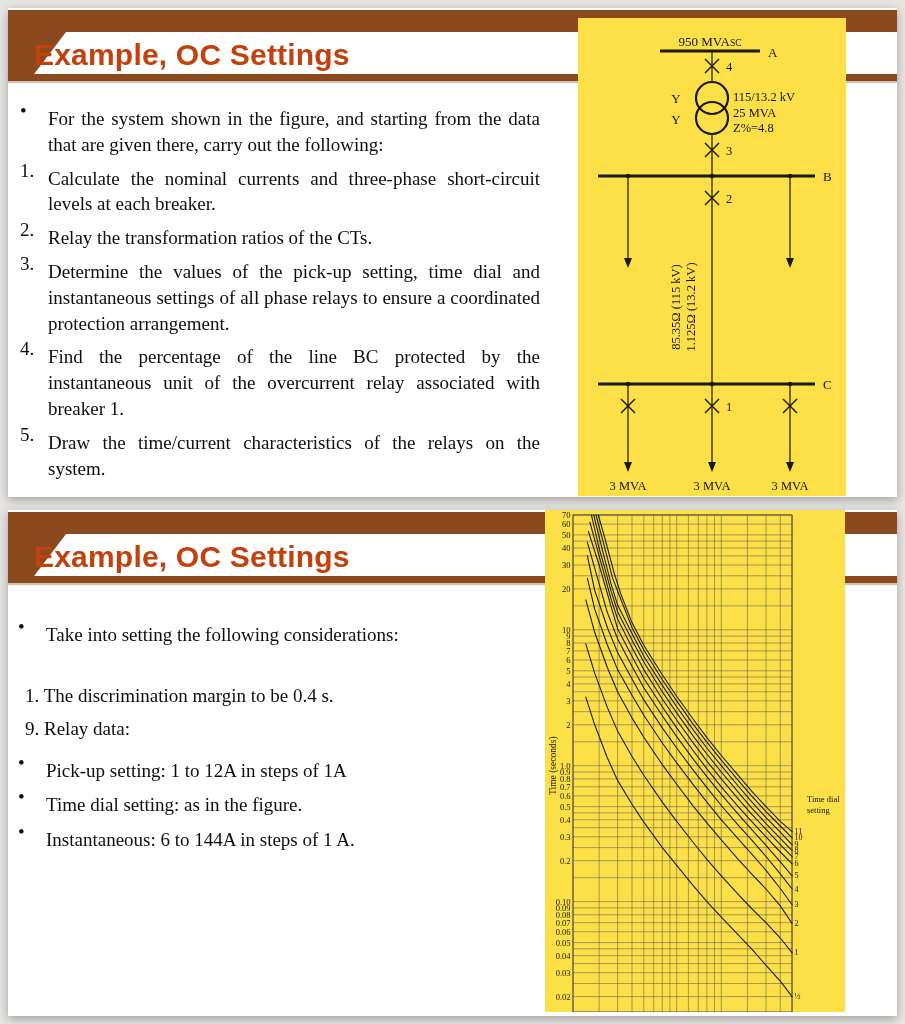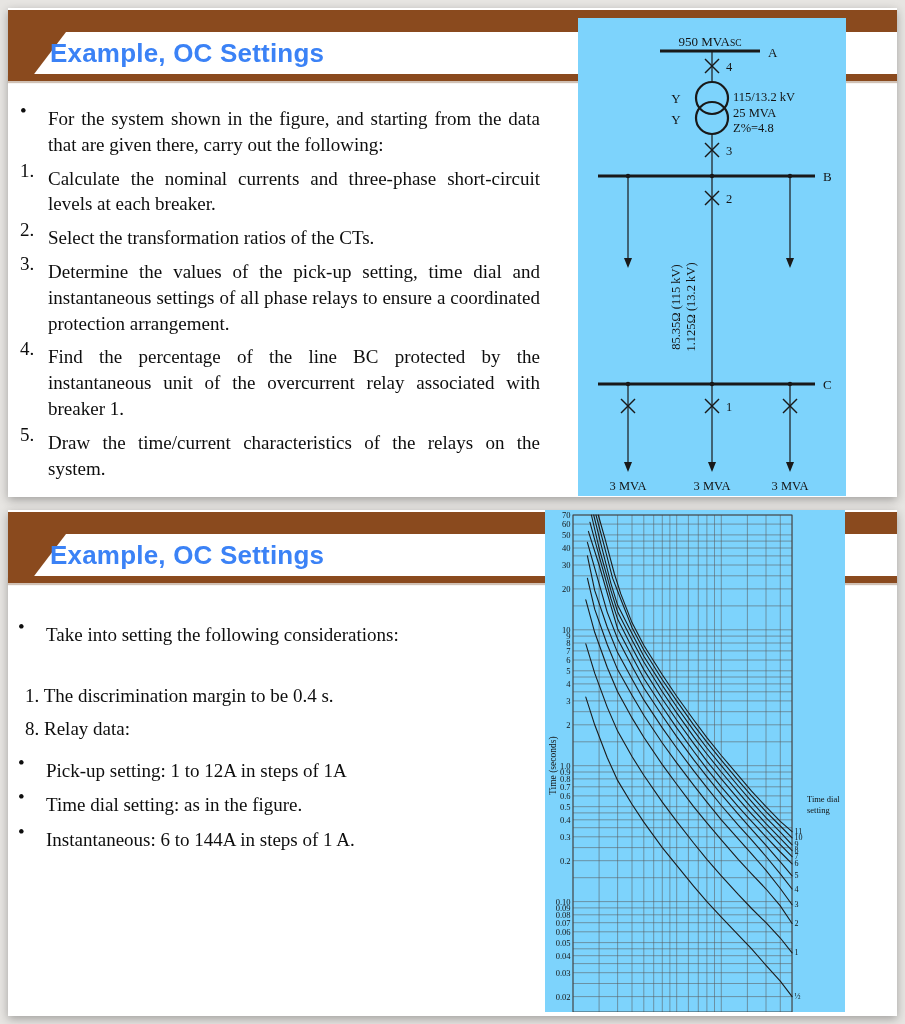--- a/index.html
+++ b/index.html
@@ -15,25 +15,25 @@
     box-shadow:0 3px 9px rgba(0,0,0,.30);
   }
   #slide1{top:8px;height:489px;}
   #slide2{top:510px;height:506px;}
   .bar{position:absolute;top:2px;left:0;right:0;height:22px;background:var(--brown);}
   .wedge{position:absolute;top:24px;left:0;width:58px;height:42px;background:var(--brown);
          clip-path:polygon(0 0,100% 0,45% 100%,0 100%);}
   .rule{position:absolute;top:66px;left:0;right:0;height:7px;background:var(--brown);
         box-shadow:0 2px 1px rgba(150,118,92,.45);}
   .stitle{
-    position:absolute;top:30px;left:42px;z-index:2;
-    font-family:"Liberation Sans",sans-serif;font-size:26px;font-weight:600;
-    color:#3b82f6;letter-spacing:.2px;white-space:nowrap;
+    position:absolute;top:30px;left:26px;z-index:2;
+    font-family:"Liberation Sans",sans-serif;font-size:30px;font-weight:600;
+    color:#c2410c;letter-spacing:.2px;white-space:nowrap;
   }
-  .figbox{position:absolute;background:#7dd3fc;z-index:3;}
+  .figbox{position:absolute;background:#fde047;z-index:3;}
   #diagbox{left:570px;top:10px;width:268px;height:478px;}
   #chartbox{left:537px;top:0;width:300px;height:502px;}
   .body1{position:absolute;left:12px;top:90px;width:520px;
          font-size:19px;line-height:25.8px;color:#0e0e0e;}
   .body2{position:absolute;left:10px;top:104px;width:522px;
          font-size:19px;line-height:26.5px;color:#0e0e0e;}
   .li{display:flex;}
   .mk{flex:0 0 28px;}
   .tx{flex:1;text-align:justify;margin-top:8px;}
   .body2 p{margin:7px;text-align:justify;}
@@ -56,21 +56,21 @@
     <div class="li">
       <span class="mk">•</span>
       <span class="tx">For the system shown in the figure, and starting from the data that are given there, carry out the following:</span>
     </div>
     <div class="li">
       <span class="mk">1.</span>
       <span class="tx">Calculate the nominal currents and three-phase short-circuit levels at each breaker.</span>
     </div>
     <div class="li">
       <span class="mk">2.</span>
-      <span class="tx">Select the transformation ratios of the CTs.</span>
+      <span class="tx">Relay the transformation ratios of the CTs.</span>
     </div>
     <div class="li">
       <span class="mk">3.</span>
       <span class="tx">Determine the values of the pick-up setting, time dial and instantaneous settings of all phase relays to ensure a coordinated protection arrangement.</span>
     </div>
     <div class="li">
       <span class="mk">4.</span>
       <span class="tx">Find the percentage of the line BC protected by the instantaneous unit of the overcurrent relay associated with breaker 1.</span>
     </div>
     <div class="li">
@@ -169,21 +169,21 @@
   <div class="rule"></div>
   <div class="stitle">Example, OC Settings</div>
 
   <div class="body2">
     <div class="li">
       <span class="mk">•</span>
       <span class="tx">Take into setting the following considerations:</span>
     </div>
     <div class="gap"></div>
     <p>1. The discrimination margin to be 0.4 s.</p>
-    <p>8. Relay data:</p>
+    <p>9. Relay data:</p>
     <div class="li">
       <span class="mk">•</span>
       <span class="tx">Pick-up setting: 1 to 12A in steps of 1A</span>
     </div>
     <div class="li">
       <span class="mk">•</span>
       <span class="tx">Time dial setting: as in the figure.</span>
     </div>
     <div class="li">
       <span class="mk">•</span>

